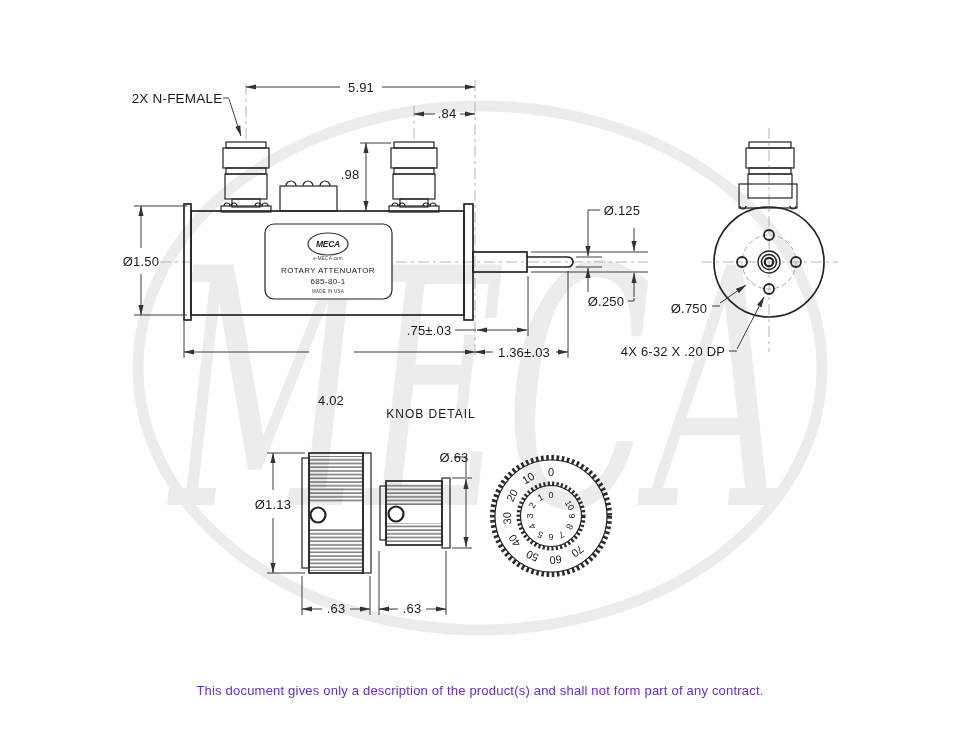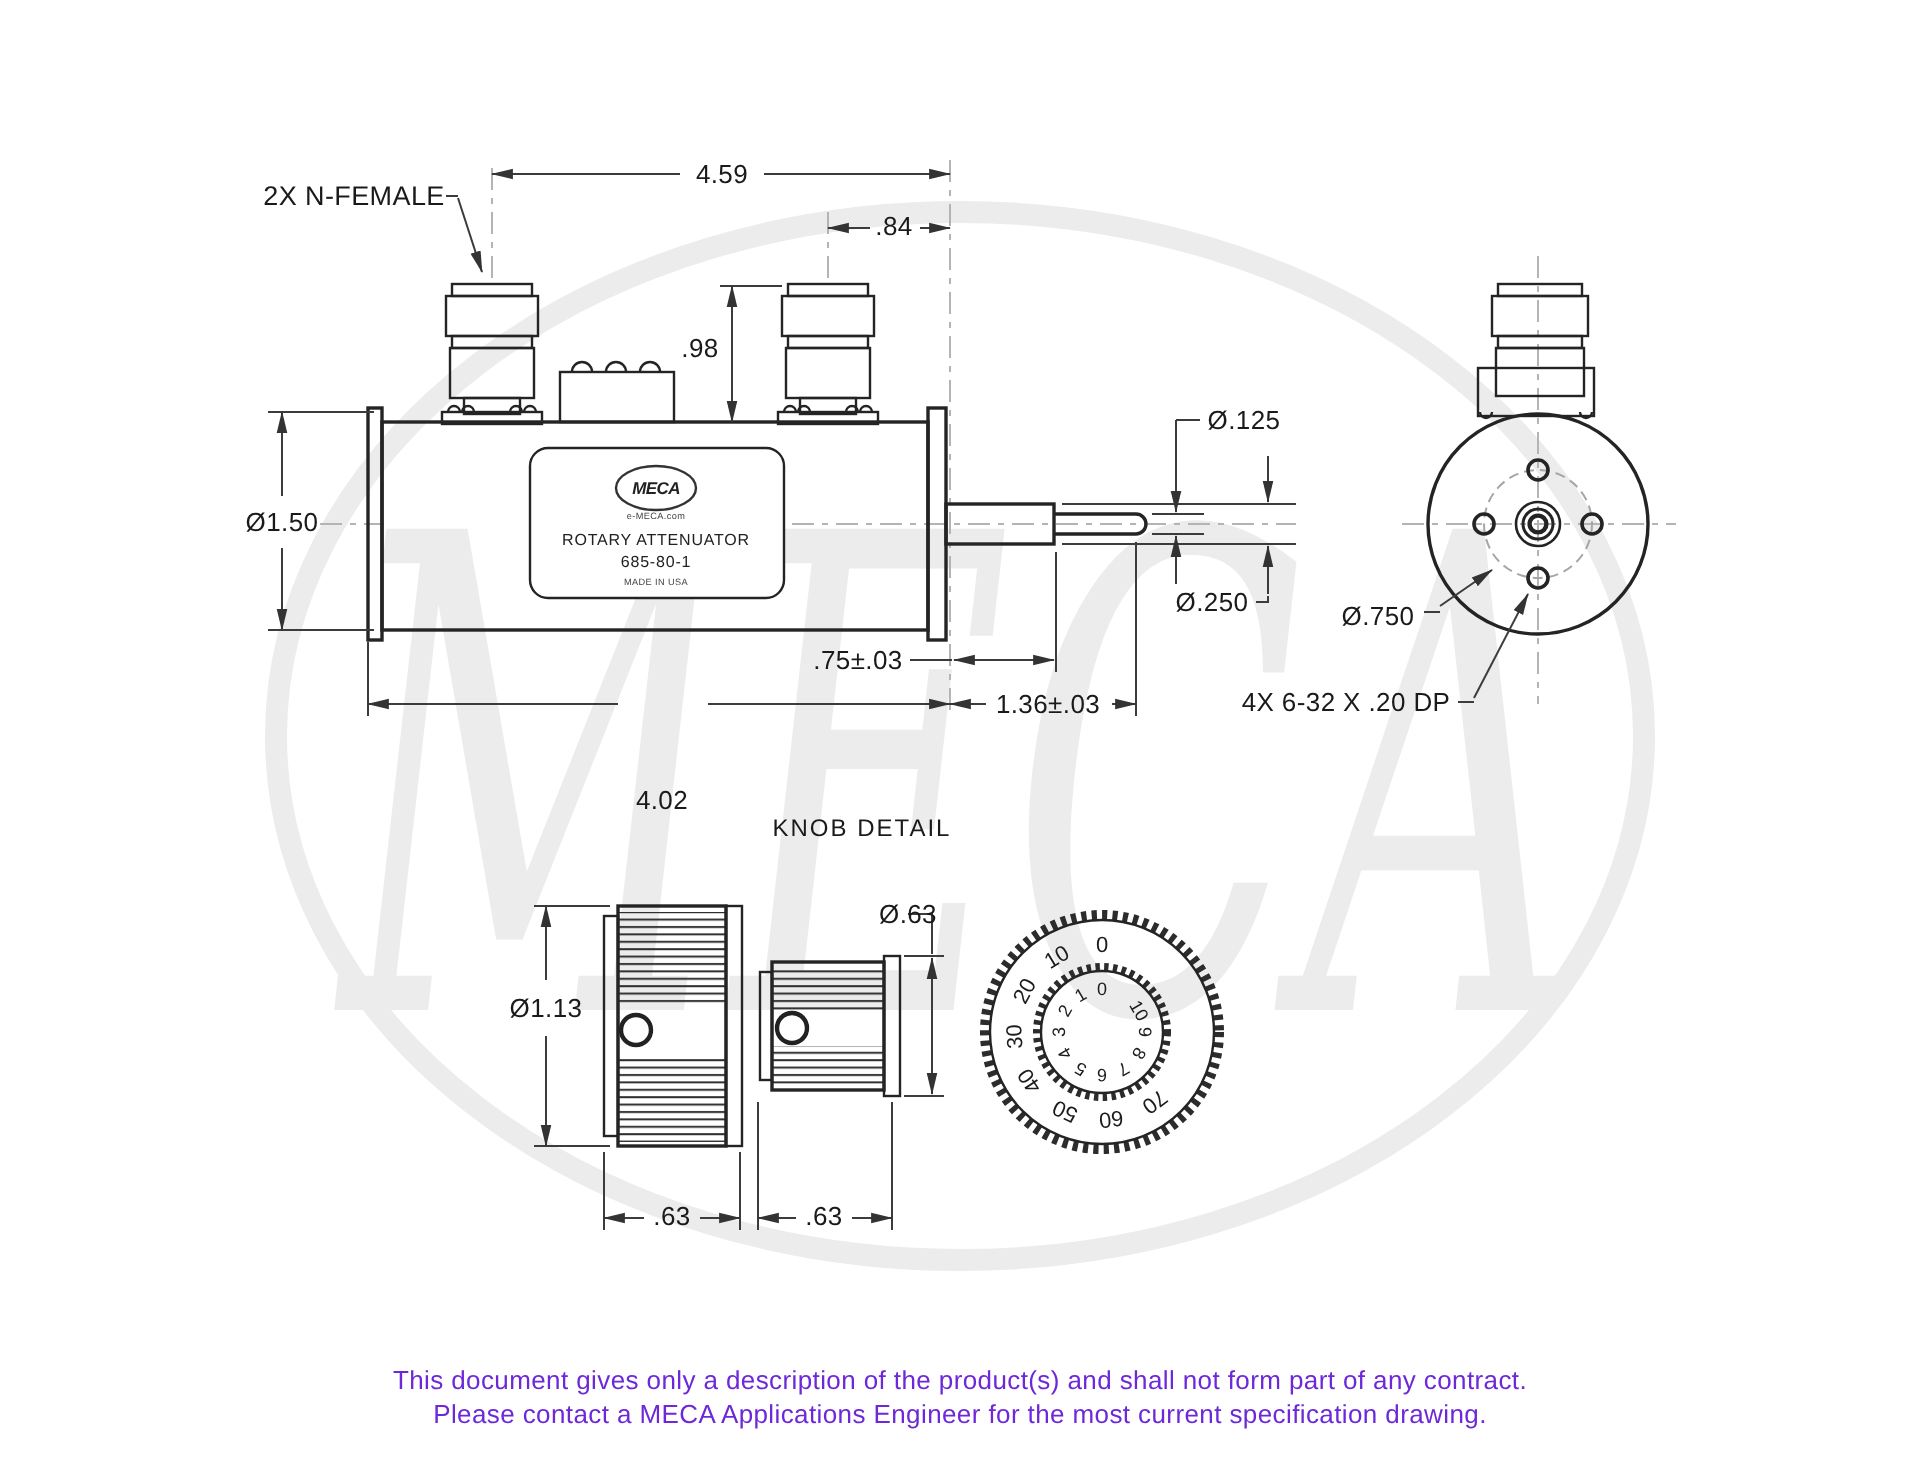--- a/index.html
+++ b/index.html
@@ -176,21 +176,21 @@
             <text x="561.75" y="534.6195461813654" transform="rotate(-210 561.75 534.6195461813654)" text-anchor="middle" dy="0.35em" font-size="9" fill="#1c1c1c">7</text>
             <text x="569.6195461813654" y="526.75" transform="rotate(-240 569.6195461813654 526.75)" text-anchor="middle" dy="0.35em" font-size="9" fill="#1c1c1c">8</text>
             <text x="572.5" y="516" transform="rotate(-270 572.5 516)" text-anchor="middle" dy="0.35em" font-size="9" fill="#1c1c1c">9</text>
             <text x="569.6195461813654" y="505.25" transform="rotate(-300 569.6195461813654 505.25)" text-anchor="middle" dy="0.35em" font-size="9" fill="#1c1c1c">10</text>
           </g>
       </g>
     </g>
   </svg>
 
   <div class="lbl big" style="left:177px;top:98px;">2X N-FEMALE</div>
-  <div class="lbl" style="left:361px;top:87px;">4.59</div>
+  <div class="lbl" style="left:361px;top:87px;">5.91</div>
   <div class="lbl" style="left:447px;top:113px;">.84</div>
   <div class="lbl" style="left:350px;top:174px;">.98</div>
   <div class="lbl" style="left:141px;top:261px;">Ø1.50</div>
   <div class="lbl" style="left:331px;top:352px;margin-top:48px;">4.02</div>
   <div class="lbl" style="left:524px;top:352px;">1.36±.03</div>
   <div class="lbl" style="left:429px;top:330px;">.75±.03</div>
   <div class="lbl" style="left:622px;top:210px;">Ø.125</div>
   <div class="lbl" style="left:606px;top:301px;">Ø.250</div>
   <div class="lbl" style="left:689px;top:308px;">Ø.750</div>
   <div class="lbl" style="left:673px;top:351px;">4X 6-32 X .20 DP</div>
@@ -201,14 +201,13 @@
   <div class="lbl plate-main" style="left:328px;top:281px;">685-80-1</div>
   <div class="lbl plate-tiny" style="left:328px;top:291px;">MADE IN USA</div>
 
   <div class="lbl title" style="left:431px;top:414px;">KNOB DETAIL</div>
   <div class="lbl" style="left:273px;top:504px;text-align:right;">Ø1.13</div>
   <div class="lbl" style="left:426px;top:457px;margin-left:28px;">Ø.63</div>
   <div class="lbl" style="left:336px;top:608px;">.63</div>
   <div class="lbl" style="left:412px;top:608px;">.63</div>
 
   <div class="lbl footer" style="left:480px;top:690px;">This document gives only a description of the product(s) and shall not form part of any contract.</div>
-  <div class="lbl footer" style="left:480px;top:707px;">Please contact a MECA Applications Engineer for the most current specification drawing.</div>
 </div>
 
 </body></html>

